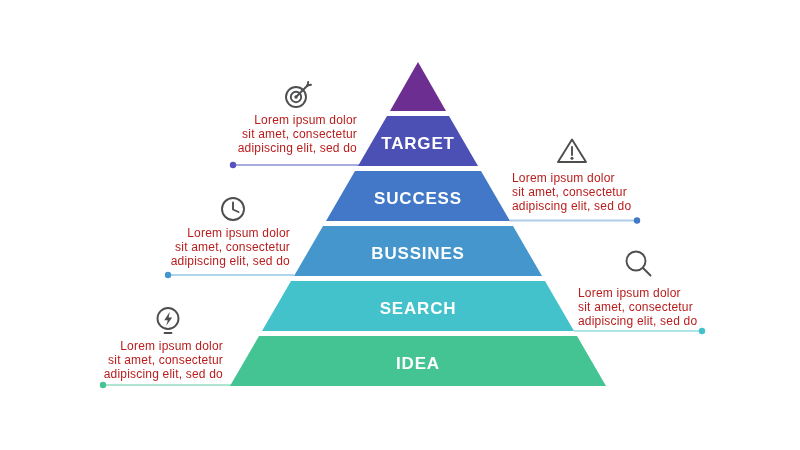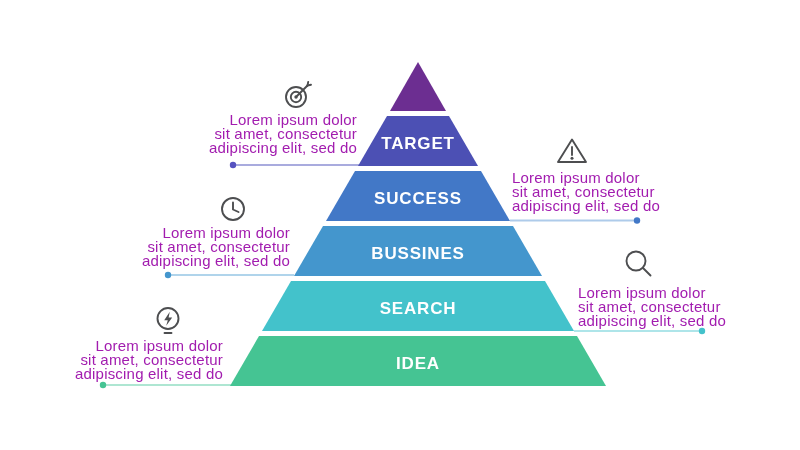--- a/index.html
+++ b/index.html
@@ -6,21 +6,21 @@
   .stage{
     position:relative;width:800px;height:450px;background:#ffffff;
     overflow:hidden;font-family:"Liberation Sans",sans-serif;
   }
   .stage svg{position:absolute;left:0;top:0;}
   .band-label{
     fill:#ffffff;font-family:"Liberation Sans",sans-serif;
     font-size:17px;font-weight:700;letter-spacing:0.8px;text-anchor:middle;
   }
   .note{
-    position:absolute;color:#a21caf;font-size:15px;line-height:14.2px;
+    position:absolute;color:#b91c1c;font-size:12px;line-height:14.2px;
     letter-spacing:0.2px;white-space:nowrap;
   }
   .note.align-right{text-align:right;}
   .note.align-left{text-align:left;}
   .icon{fill:none;stroke:#4d4e50;stroke-width:1.9;stroke-linecap:round;stroke-linejoin:round;}
   .icon .filled{fill:#4d4e50;stroke:none;}
   .connector{stroke-width:1.8;}
 </style>
 </head>
 <body>

